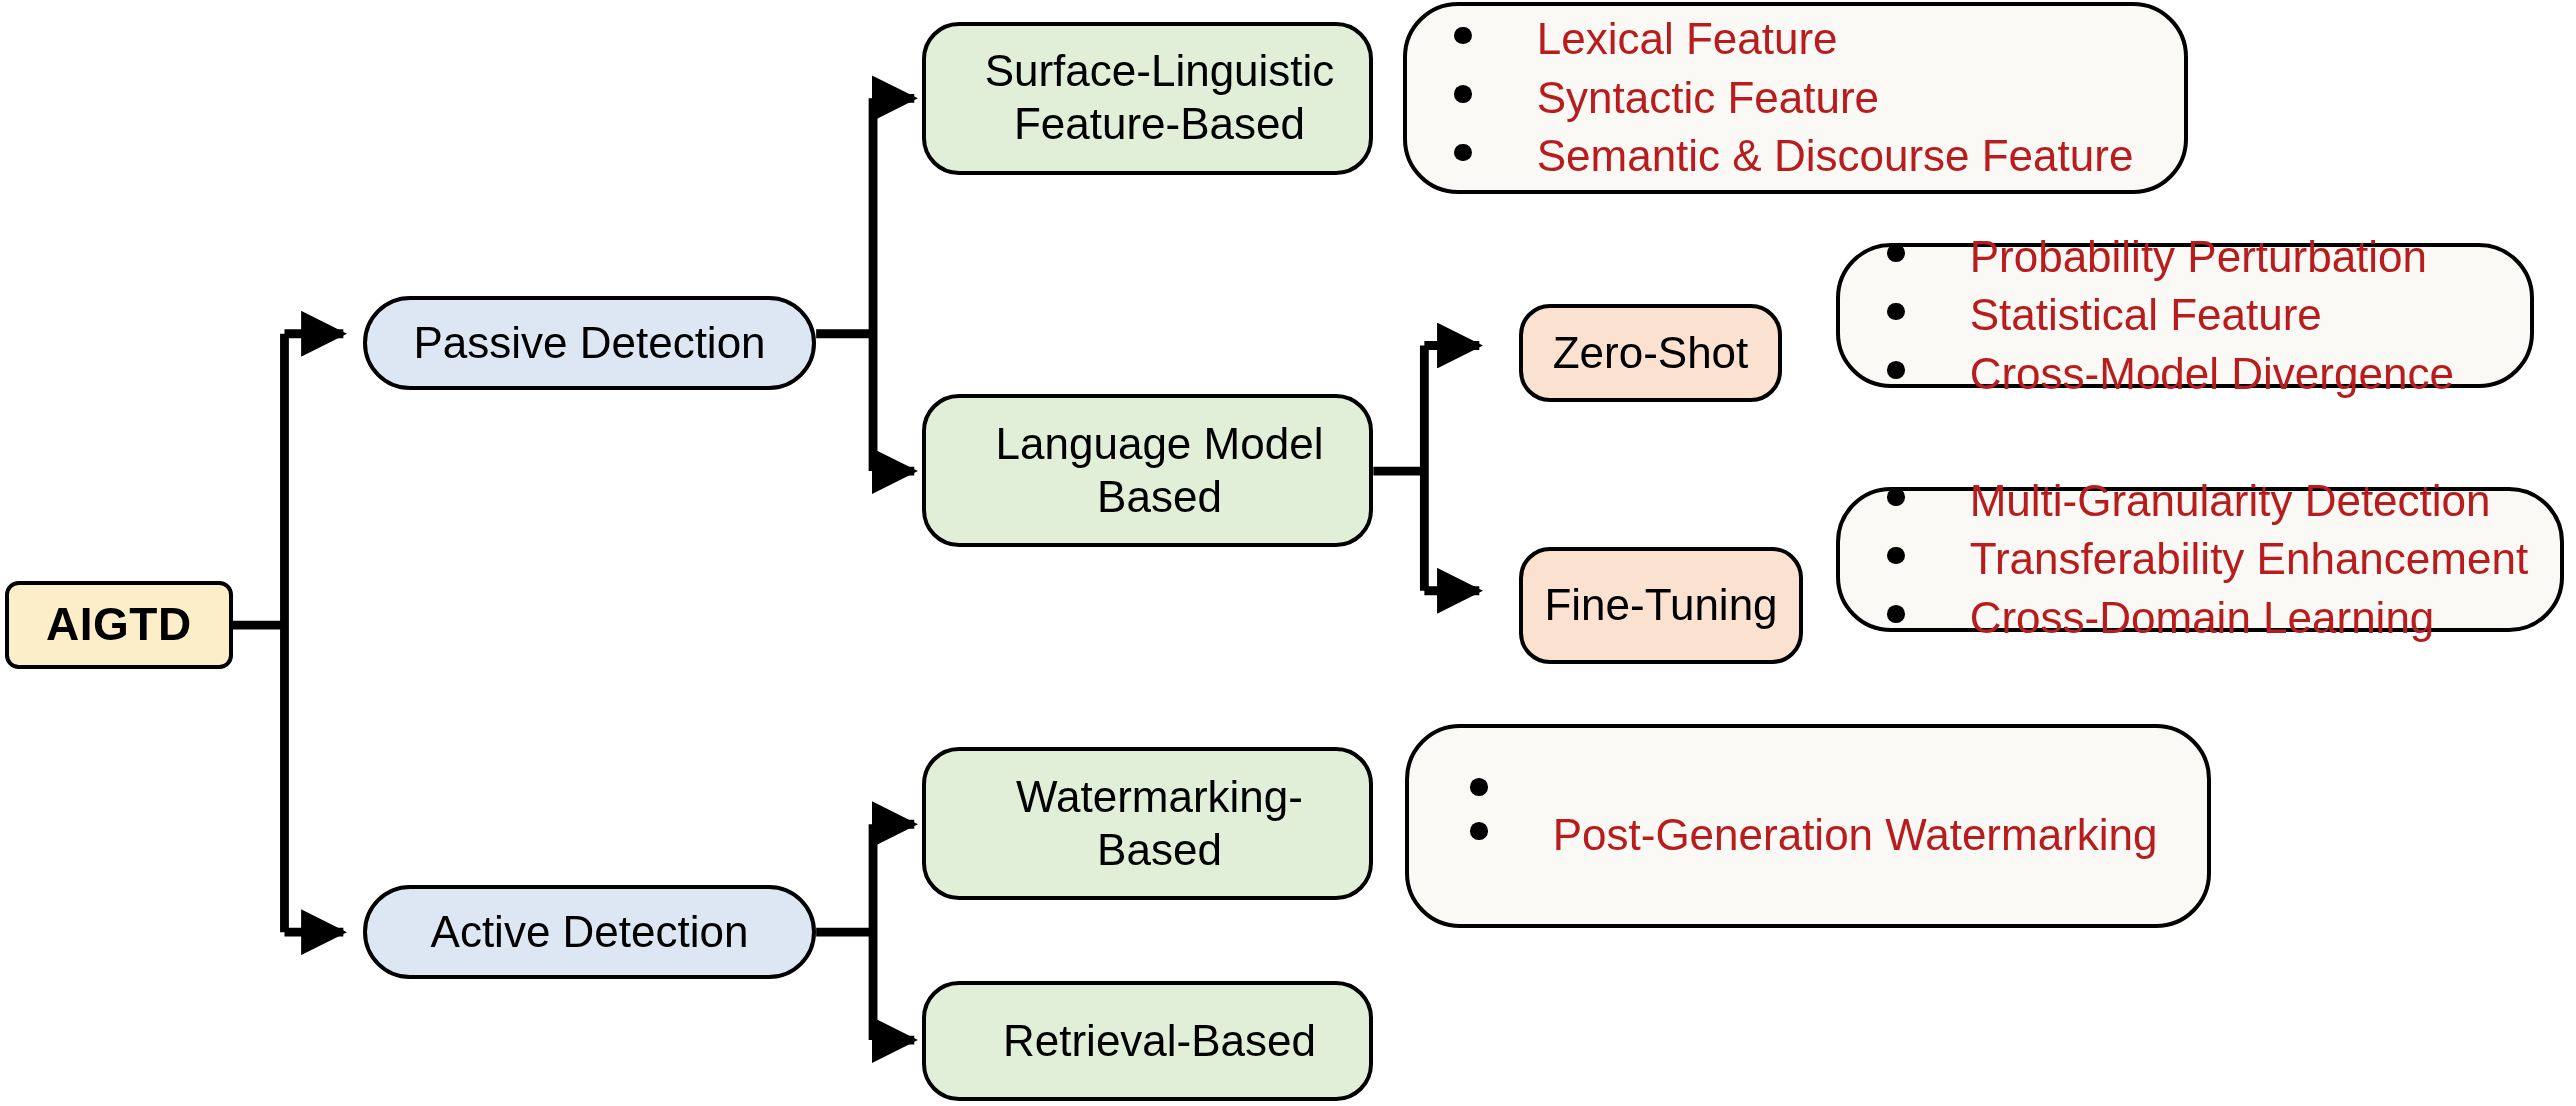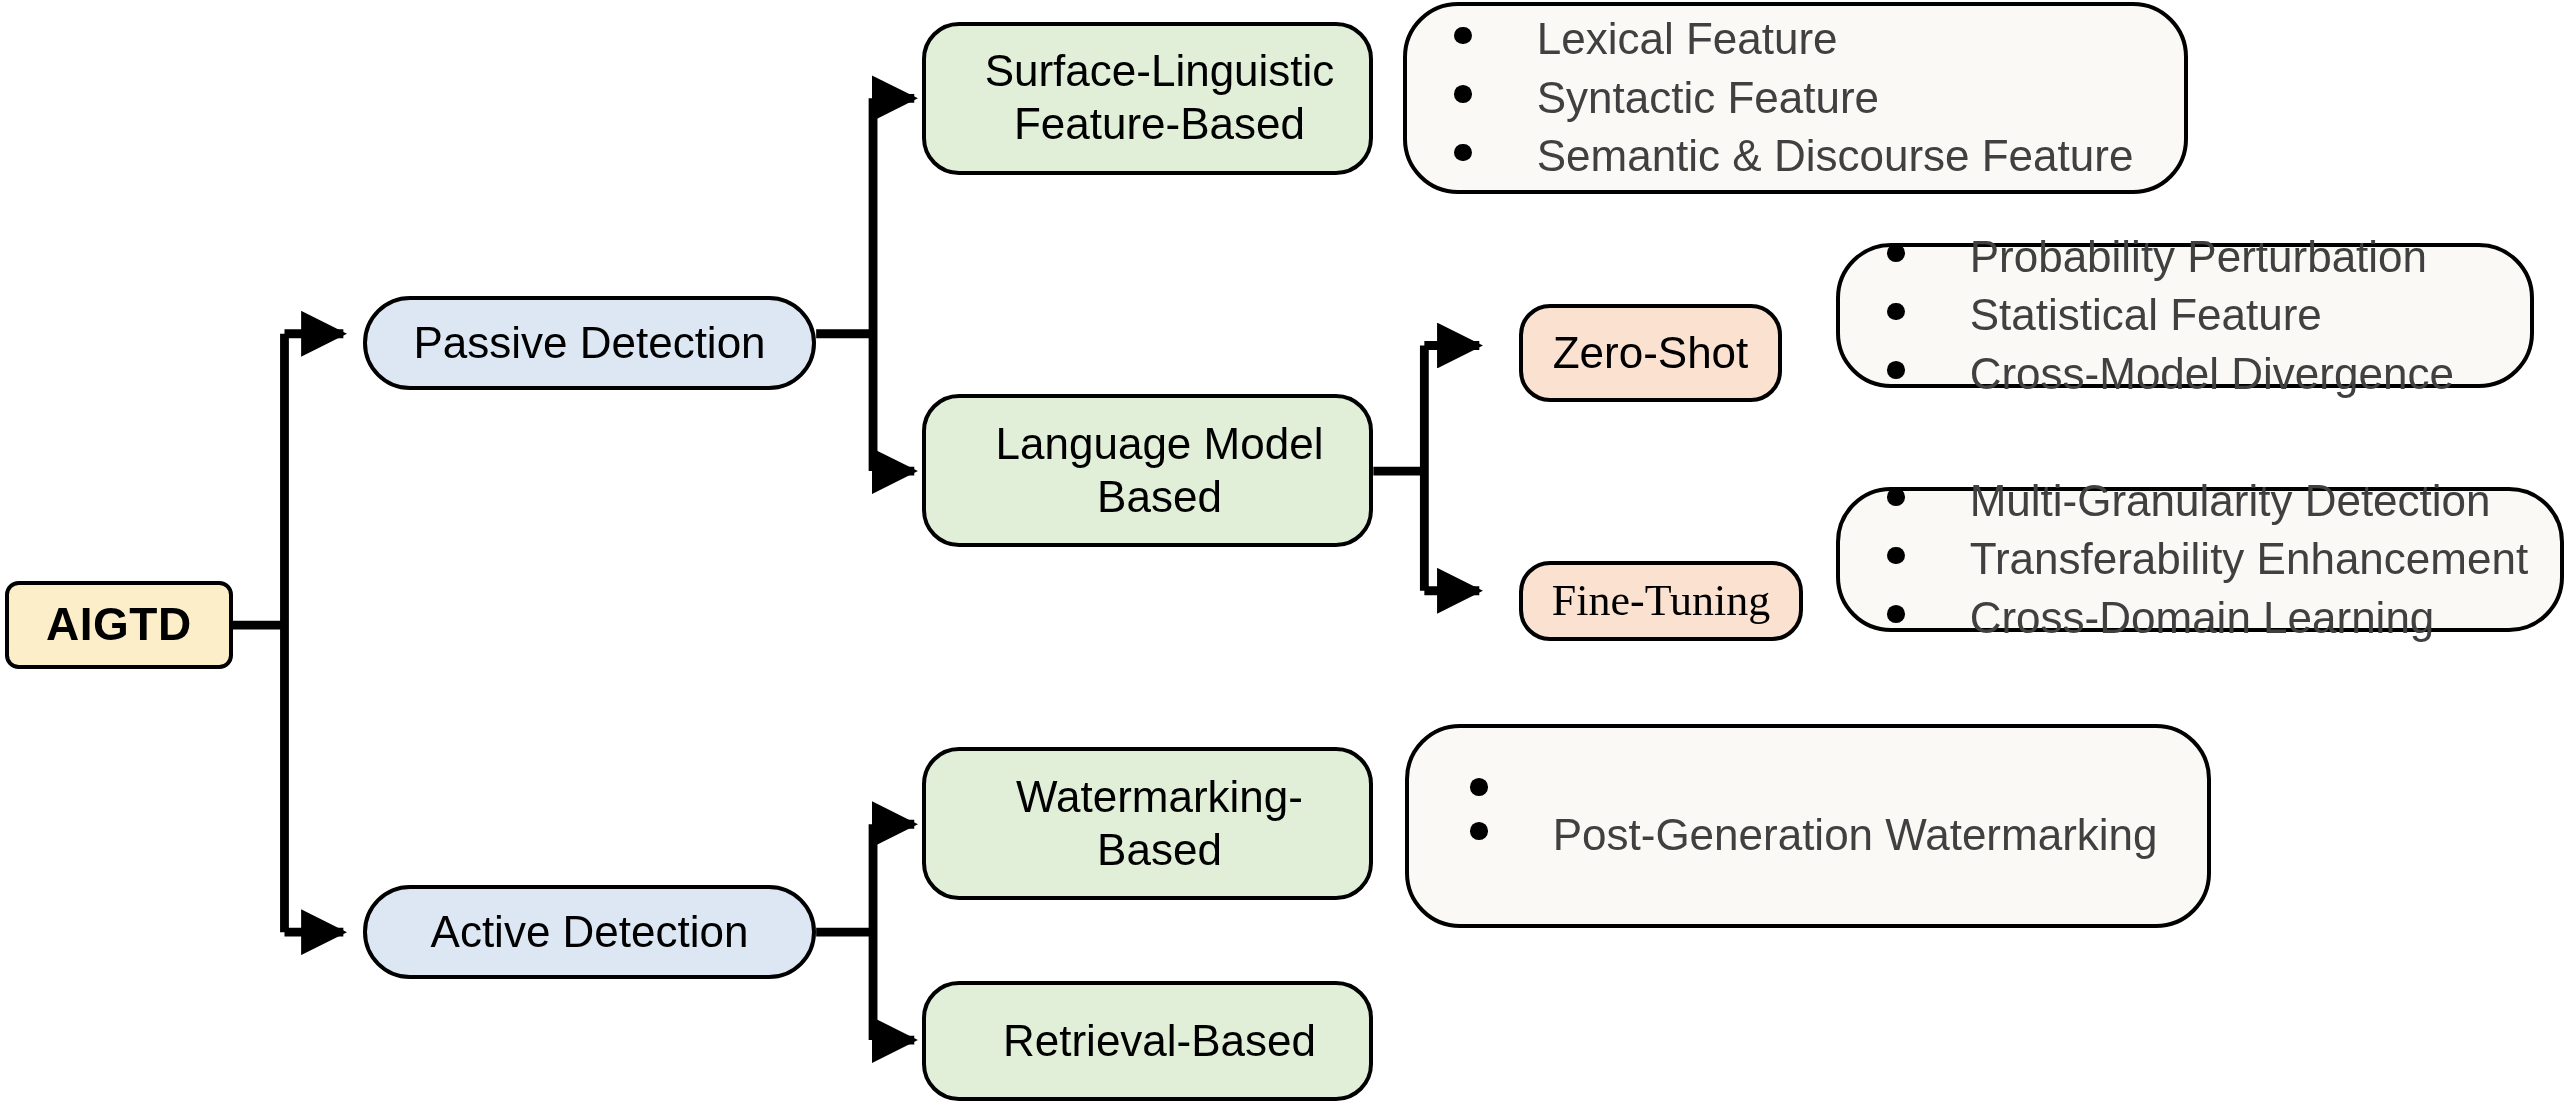--- a/index.html
+++ b/index.html
@@ -68,21 +68,21 @@
     border-radius: 55px;
     background: #faf9f6;
     display: flex;
     flex-direction: column;
     justify-content: center;
     z-index: 2;
   }
   .bullet-row {
     display: flex;
     align-items: baseline;
-    color: #404040;
+    color: #b91c1c;
     font-size: 44px;
     line-height: 1.33;
   }
   .bullet-dot {
     flex: 0 0 auto;
     width: 17.7px;
     height: 17.7px;
     border-radius: 50%;
     background: #000000;
     margin-right: 65px;
@@ -165,21 +165,21 @@
   </div>
 
   <div class="node node-green" style="left:922px; top:981px; width:451px; height:120px;">
     <span class="node-line">Retrieval-Based</span>
   </div>
 
   <div class="node node-orange" style="left:1519px; top:296px; width:263px; height:98px;margin-top:8px;">
     <span>Zero-Shot</span>
   </div>
 
-  <div class="node node-orange" style="left:1519px; top:561px; width:284px; height:80px;font-family:Liberation Serif, serif;">
+  <div class="node node-orange" style="left:1519px; top:547px; width:284px; height:117px;">
     <span>Fine-Tuning</span>
   </div>
 
   <div class="bullet-box" style="left:1403px; top:2px; width:785px; height:192px; padding:0 0 0 47px;">
     <div class="bullet-row">
       <span class="bullet-dot"></span>
       <span class="bullet-text">Lexical Feature</span>
     </div>
     <div class="bullet-row">
       <span class="bullet-dot"></span>

